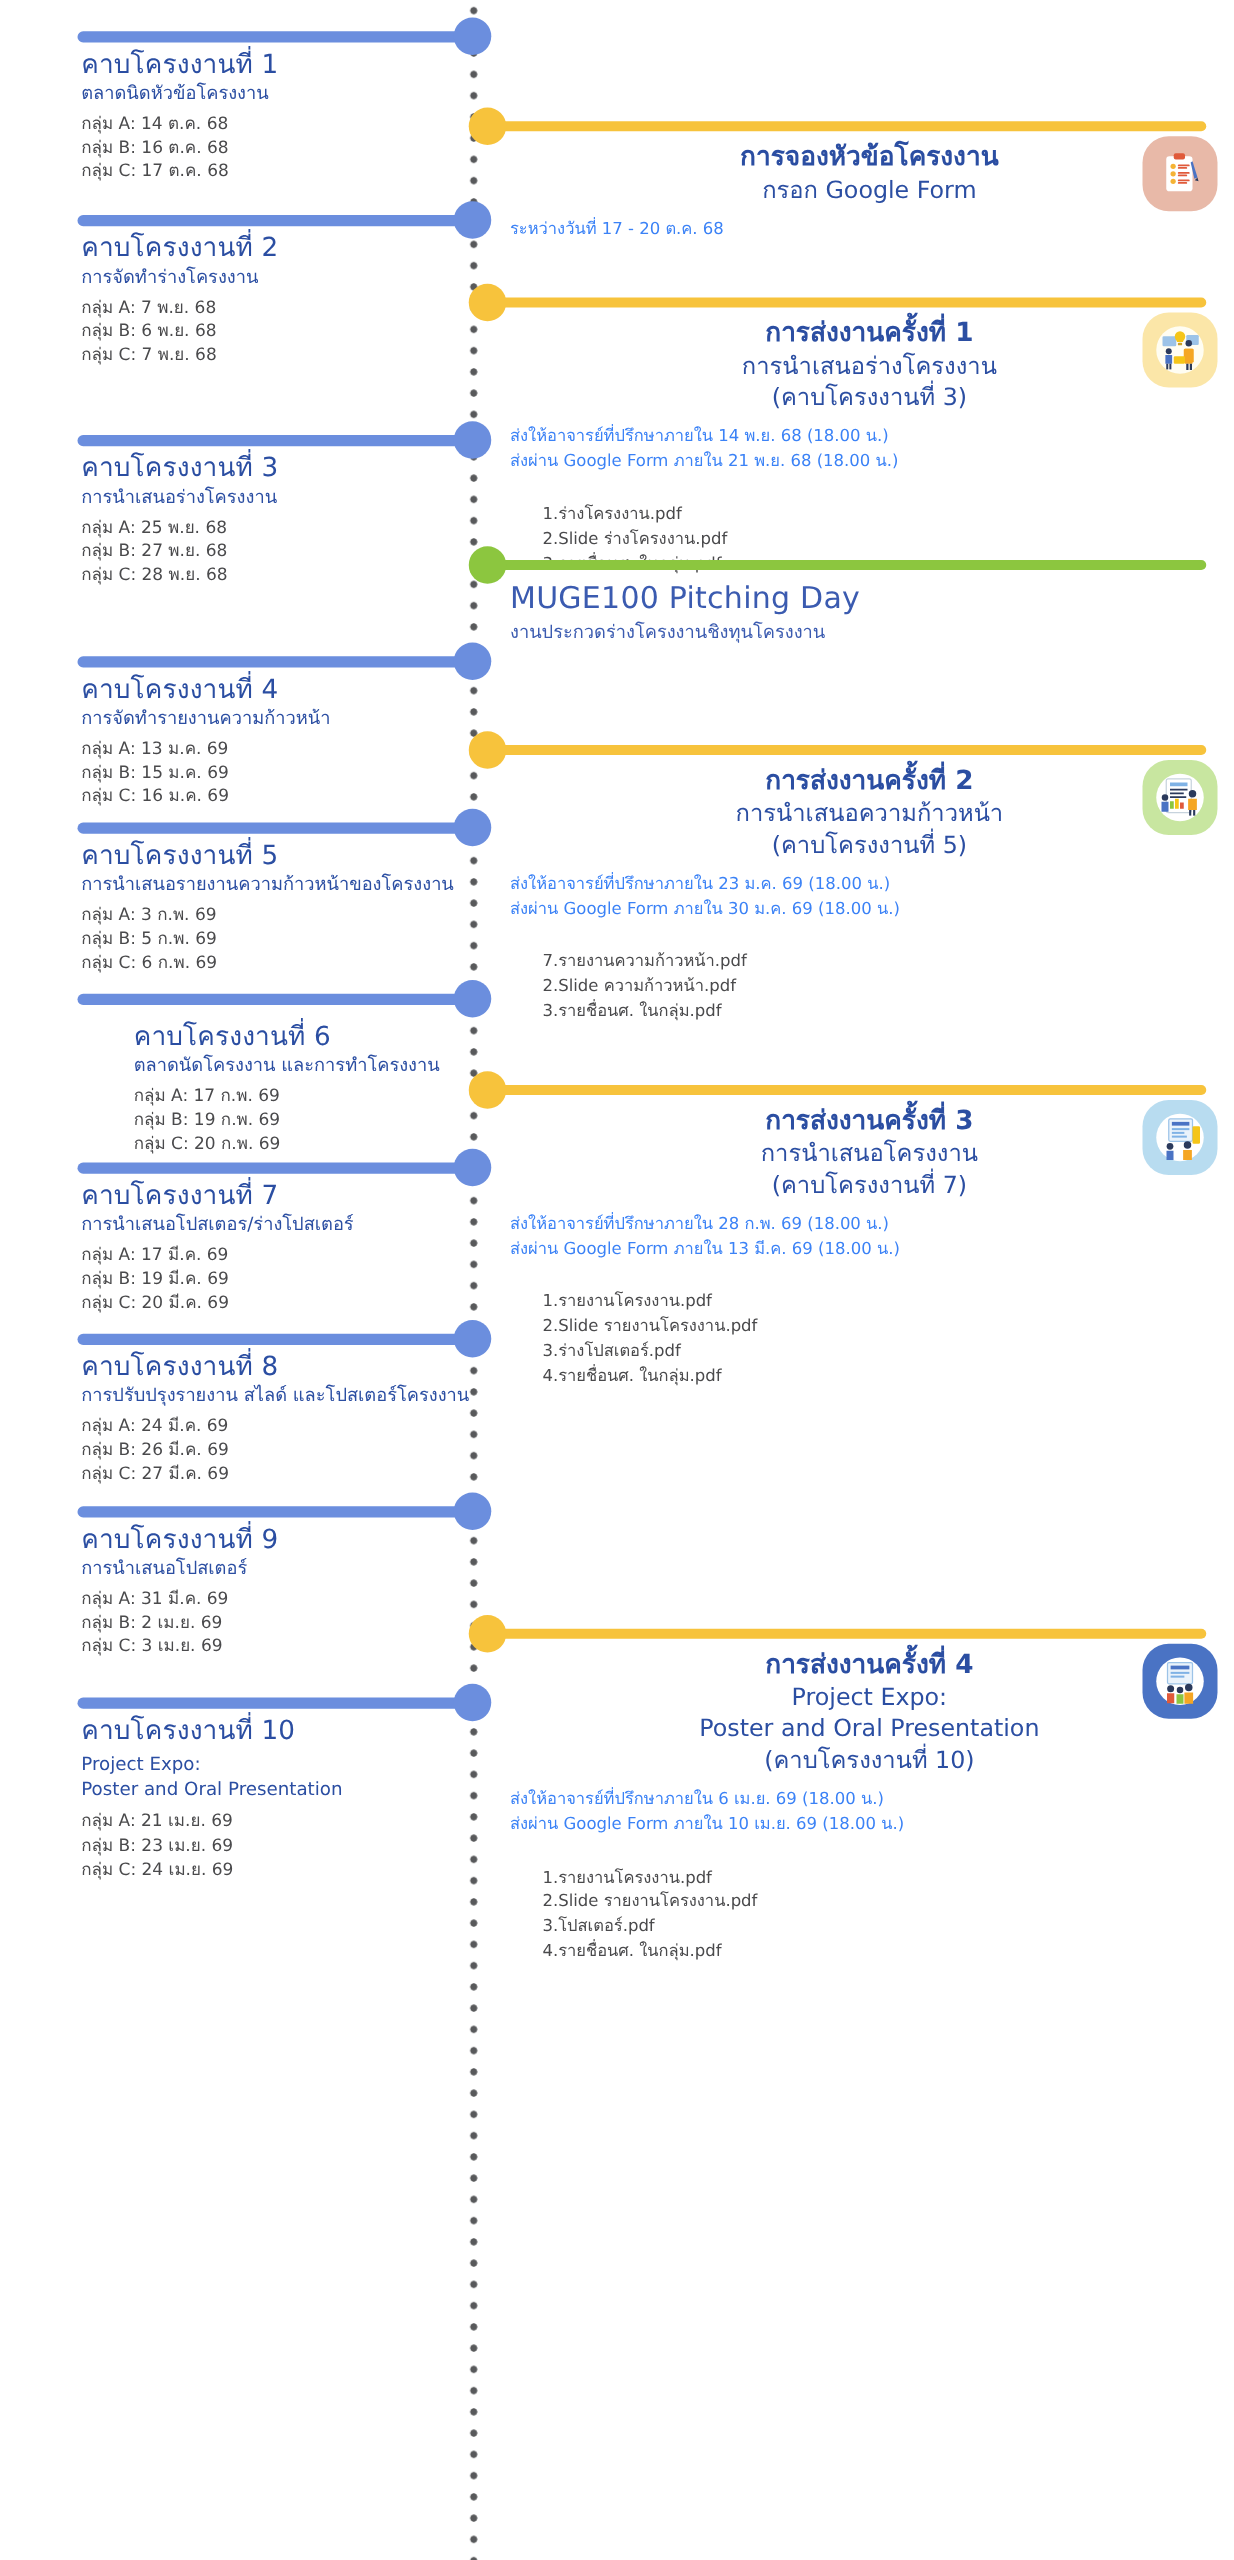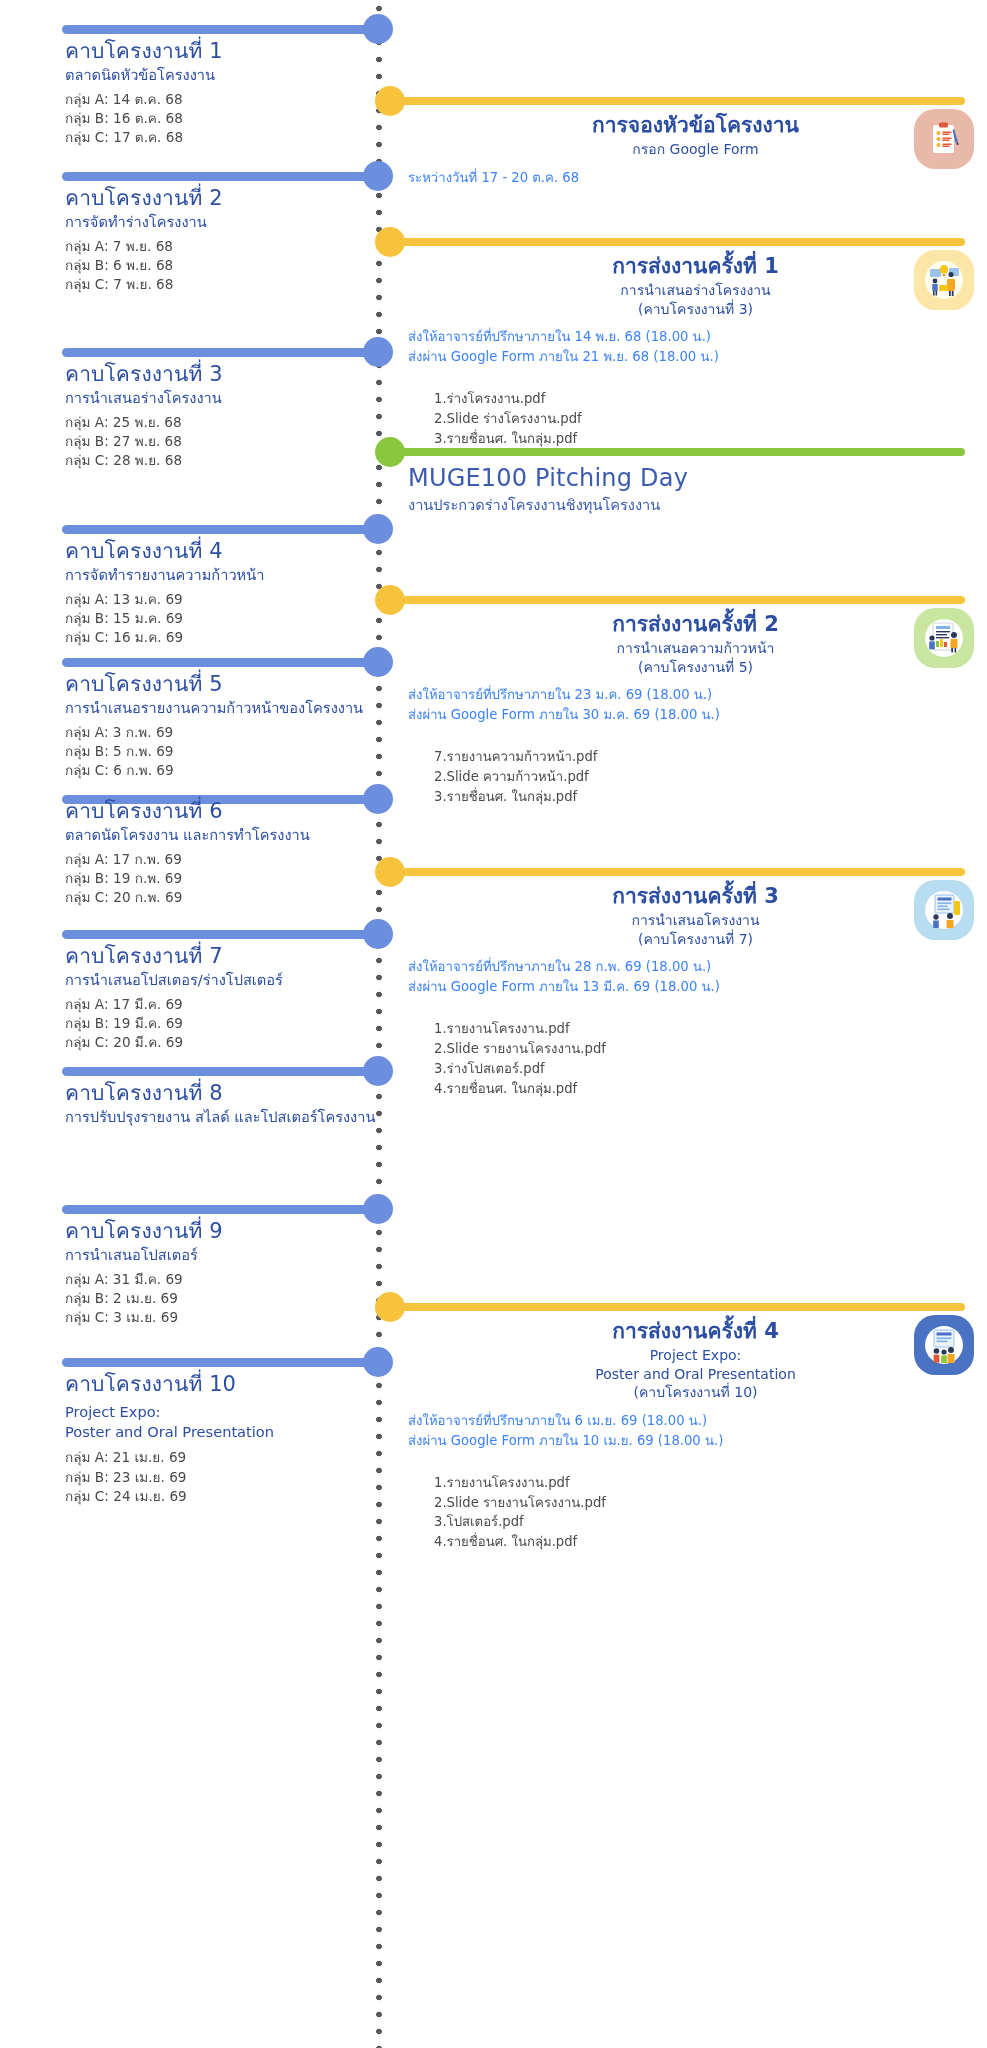--- a/index.html
+++ b/index.html
@@ -50,21 +50,21 @@
   .right-node {
     position:absolute; left:362px; width:30px; height:30px;
     border-radius:50%; margin-left:-347px;
   }
   .right-body { position:absolute; left:48px; width:575px; }
   .right-head { position:relative;text-align:center; }
   .right-title {
     font-size:21px; font-weight:bold; color:#2b4ea2; line-height:1.2;
   }
   .right-sub {
-    font-size:14px; color:#2b4ea2; line-height:1.32; margin-top:2px;
+    font-size:19px; color:#2b4ea2; line-height:1.32; margin-top:2px;
   }
   .right-deadlines { margin-top:9px; }
   .right-deadlines div { font-size:13.2px; color:#3b82f6; line-height:1.52; }
   .right-files { margin-top:22px; padding-left:26px; }
   .right-files div { font-size:13.2px; color:#4a4a4c; line-height:1.5; }
 
   
   .badge {
     position:absolute; right:9px; top:-4px;
     width:60px; height:60px; border-radius:21px;
@@ -144,21 +144,21 @@
         <div class="left-dates">
           <div>กลุ่ม A: 3 ก.พ. 69</div>
           <div>กลุ่ม B: 5 ก.พ. 69</div>
           <div>กลุ่ม C: 6 ก.พ. 69</div>
         </div>
       </div>
     </div>
     <div class="left-item" style="top: 795px;">
       <div class="left-bar" style="top: 0px; background: rgb(107, 142, 222);"></div>
       <div class="left-node" style="top: -11px; background: rgb(107, 142, 222);"></div>
-      <div class="left-text" style="top: 4px;">
+      <div class="left-text" style="top: 22px; margin-left: 42px;">
         <div class="left-title">คาบโครงงานที่ 6</div>
         <div class="left-sub">ตลาดนัดโครงงาน และการทำโครงงาน</div>
         <div class="left-dates">
           <div>กลุ่ม A: 17 ก.พ. 69</div>
           <div>กลุ่ม B: 19 ก.พ. 69</div>
           <div>กลุ่ม C: 20 ก.พ. 69</div>
         </div>
       </div>
     </div>
     <div class="left-item" style="top: 930px;">
@@ -173,20 +173,25 @@
           <div>กลุ่ม C: 20 มี.ค. 69</div>
         </div>
       </div>
     </div>
     <div class="left-item" style="top: 1067px;">
       <div class="left-bar" style="top: 0px; background: rgb(107, 142, 222);"></div>
       <div class="left-node" style="top: -11px; background: rgb(107, 142, 222);"></div>
       <div class="left-text" style="top: 14px;">
         <div class="left-title">คาบโครงงานที่ 8</div>
         <div class="left-sub">การปรับปรุงรายงาน สไลด์ และโปสเตอร์โครงงาน</div>
+        <div class="left-dates">
+          <div>กลุ่ม A: 24 มี.ค. 69</div>
+          <div>กลุ่ม B: 26 มี.ค. 69</div>
+          <div>กลุ่ม C: 27 มี.ค. 69</div>
+        </div>
       </div>
     </div>
     <div class="left-item" style="top: 1205px;">
       <div class="left-bar" style="top: 0px; background: rgb(107, 142, 222);"></div>
       <div class="left-node" style="top: -11px; background: rgb(107, 142, 222);"></div>
       <div class="left-text" style="top: 14px;">
         <div class="left-title">คาบโครงงานที่ 9</div>
         <div class="left-sub">การนำเสนอโปสเตอร์</div>
         <div class="left-dates">
           <div>กลุ่ม A: 31 มี.ค. 69</div>

